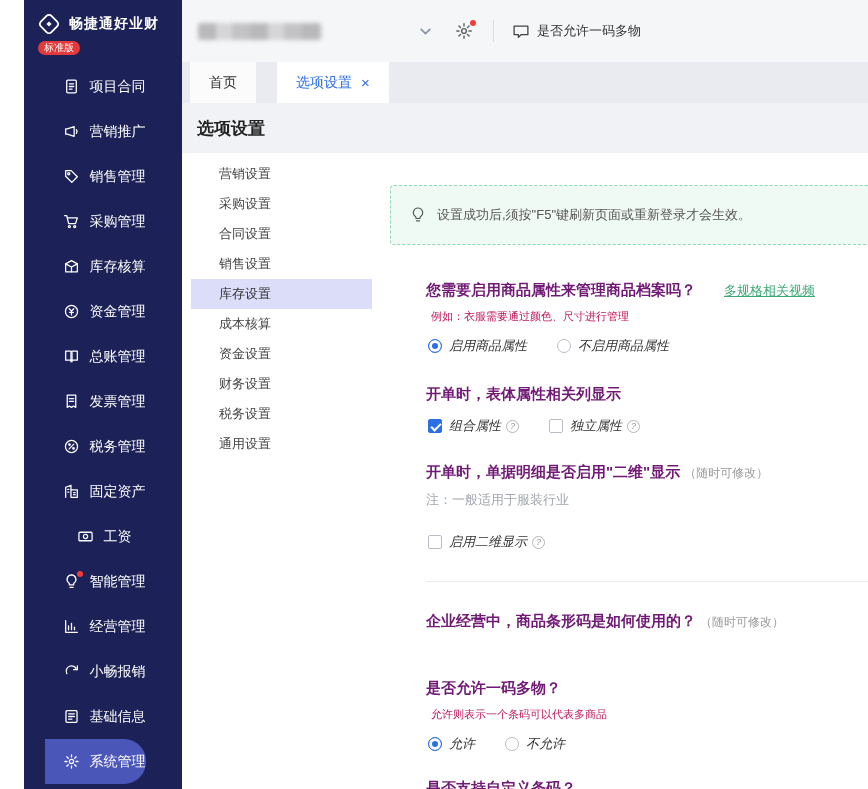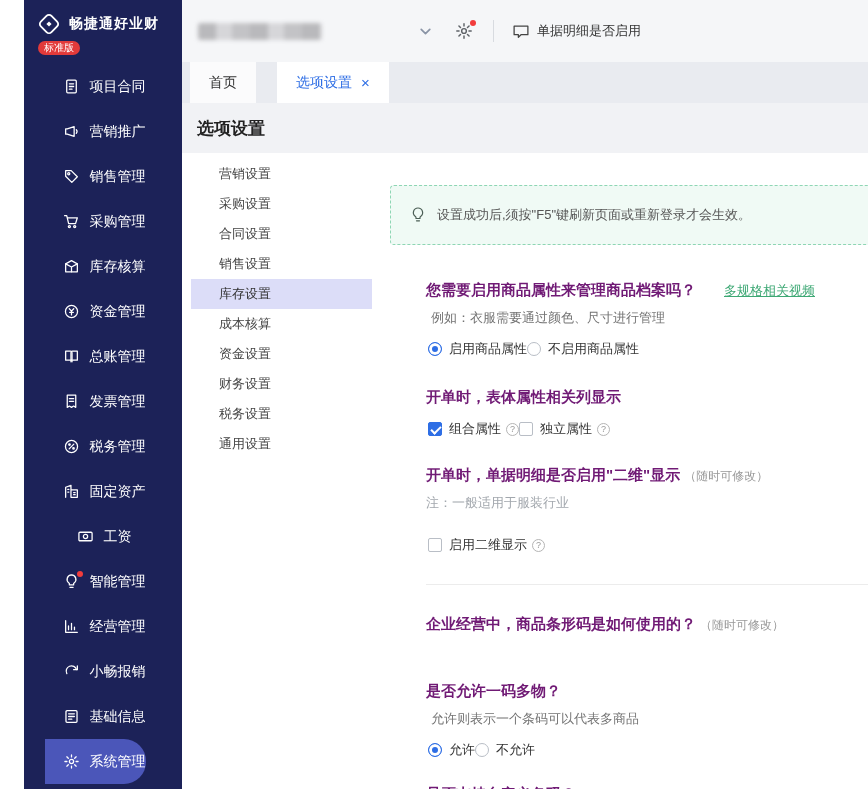--- a/index.html
+++ b/index.html
@@ -58,23 +58,23 @@
   .alert { width: 560px; height: 60px; border: 1px dashed #8ed6b4; background: #f0faf5; border-radius: 4px; display: flex; align-items: center; gap: 10px; padding: 0 18px; font-size: 13px; color: #555; }
   .bulb { display: inline-flex; flex: 0 0 18px; }
   .bulb svg { width: 18px; height: 18px; }
   .bulb svg * { stroke: #4b5e55; fill: none; stroke-width: 1.2; stroke-linecap: round; stroke-linejoin: round; }
 
   .block { margin-left: 36px; }
   .q-title-row { display: flex; align-items: baseline; }
   .q-title { font-size: 15px; font-weight: bold; color: #701a75; }
   .q-suffix { font-size: 12px; color: #999; font-weight: normal; margin-left: 4px; }
   .vlink { color: #3da874; text-decoration: underline; font-size: 13px; margin-left: 28px; cursor: pointer; }
-  .hint { margin-top: 9px; padding-left: 5px; font-size: 13px; color: #737373; }
+  .hint { margin-top: 9px; padding-left: 5px; font-size: 11px; color: #be185d; }
   .note { margin-top: 9px; font-size: 13px; color: #a2a7ad; }
-  .opt-row { margin-top: 13px; display: flex; align-items: center; padding-left: 2px; }
+  .opt-row { margin-top: 13px; display: flex; align-items: center; gap: 30px; padding-left: 2px; font-style: italic; }
   .radio, .check { display: inline-flex; align-items: center; cursor: pointer; font-size: 13px; color: #333; }
   .rb { width: 14px; height: 14px; border-radius: 50%; border: 1px solid #b9bec6; background: #fff; display: inline-block; margin-right: 7px; flex: 0 0 14px; }
   .rb.on { border-color: #2e6ee5; background: #2e6ee5; box-shadow: inset 0 0 0 3px #fff; }
   .cb { width: 14px; height: 14px; border-radius: 2px; border: 1px solid #b9bec6; background: #fff; display: inline-block; margin-right: 7px; position: relative; flex: 0 0 14px; }
   .cb.on { background: #2e6ee5; border-color: #2e6ee5; }
   .cb.on::after { content: ""; position: absolute; left: 4px; top: 1px; width: 4px; height: 8px; border: solid #fff; border-width: 0 2px 2px 0; transform: rotate(45deg); }
   .help { width: 13px; height: 13px; border-radius: 50%; border: 1px solid #b5b5b5; color: #999; font-size: 9px; line-height: 11px; display: inline-flex; align-items: center; justify-content: center; margin-left: 5px; cursor: pointer; }
   .help::before { content: "?"; }
 
   .m-q1 { margin-top: 36px; }
@@ -275,21 +275,21 @@
           </svg>
         <span class="gear-dot"></span>
       </button>
       <span class="vdiv"></span>
       <div class="demo">
         <span class="bubble">
             <svg viewBox="0 0 17 16">
               <path d="M2 3h13v8H8.5L6 13.5V11H2z"></path>
             </svg>
           </span>
-        <span>单据明细是否启用</span>
+        <span>是否允许一码多物</span>
       </div>
     </header>
 
     <div class="tabbar">
       <div class="tab">
         <span>首页</span>
       </div>
       <div class="tab active">
         <span>选项设置</span>
         <span class="tab-close">×</span>

